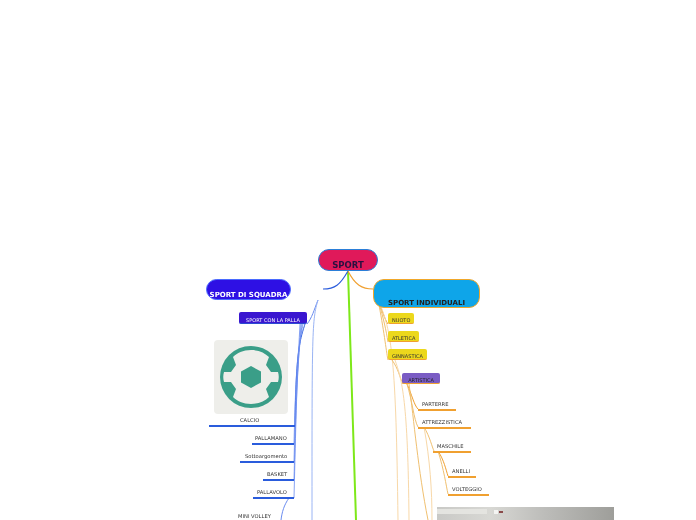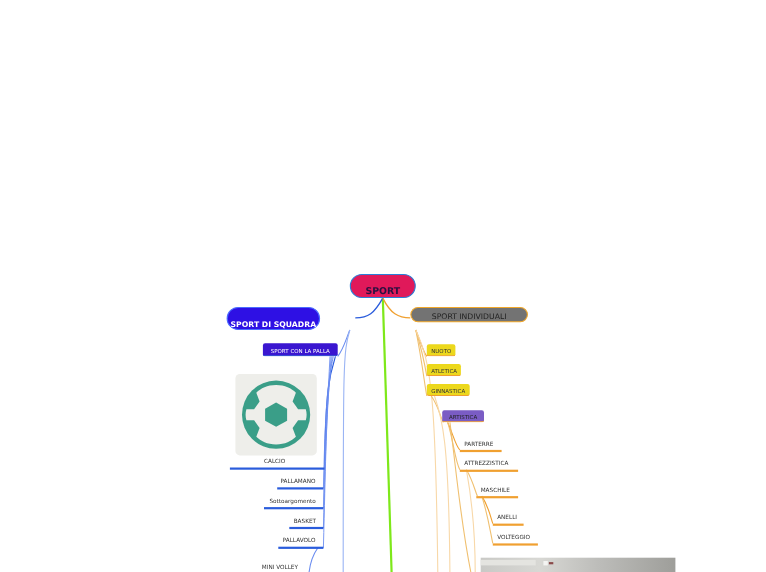--- a/index.html
+++ b/index.html
@@ -5,22 +5,22 @@
   html, body { margin:0; padding:0; }
   body { width:696px; height:520px; background:#ffffff; position:relative; overflow:hidden;
          font-family:"DejaVu Sans", sans-serif; }
   svg.links { position:absolute; left:0; top:0; width:696px; height:520px; }
   .node { position:absolute; box-sizing:border-box; display:flex; align-items:flex-end; justify-content:center;
           white-space:nowrap; }
   .root { left:318px; top:249px; width:60px; height:22px; background:#e0195a; border:1.5px solid #2b7fd8;
           border-radius:11px; color:#2a1040; font-weight:bold; font-size:8.5px; }
   .main-blue { left:206px; top:279px; width:85px; height:21px; background:#2e10e4; border:1.5px solid #4a6bff;
           border-radius:11px; color:#fff; font-weight:bold; font-size:7px; }
-  .main-yellow { left:373px; top:279px; width:107px; height:14px; background:#737373; border:1.5px solid #f0a72a;
-          border-radius:11px; color:#222; font-weight:normal; font-size:7px; }
+  .main-yellow { left:373px; top:279px; width:107px; height:29px; background:#0ea5e9; border:1.5px solid #f0a72a;
+          border-radius:11px; color:#222; font-weight:bold; font-size:7px; }
   .sub-blue { left:239px; top:312px; width:68px; height:12px; background:#3a16d0; color:#fff; font-size:5px;
           border-radius:2px; border-bottom:1.5px solid #2a4bd0; }
   .tag-y { height:11px; background:#ecd81c; color:#333; font-size:5px; border-radius:2px; padding:0 4px;
           border-bottom:1.5px solid #f0a030; }
   .tag-p { left:402px; top:373px; width:38px; height:11px; background:#7a5cc4; color:#222; font-size:5px;
           border-radius:2px; border-bottom:1.5px solid #f0a030; }
   .lbl { position:absolute; font-size:5.2px; color:#333; white-space:nowrap; }
   .uline-b { position:absolute; height:1.5px; background:#2a5cdc; }
   .uline-o { position:absolute; height:1.5px; background:#f0a030; }
   .img-card { position:absolute; left:214px; top:340px; width:74px; height:74px; background:#eeeeea; border-radius:4px;

